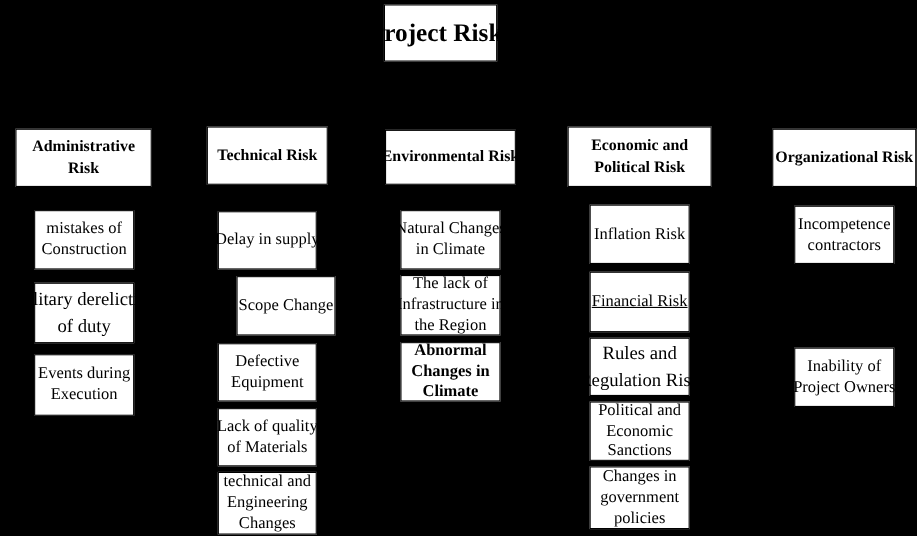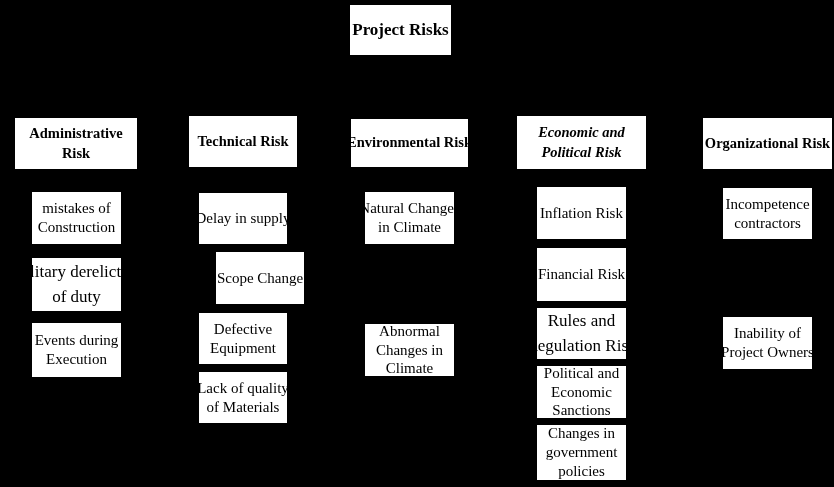--- a/index.html
+++ b/index.html
@@ -23,21 +23,21 @@
     border: 1px solid #000;
     display: flex;
     align-items: center;
     justify-content: center;
     text-align: center;
     white-space: pre;      
     line-height: 1.25;
   }
   .title-box {
     font-weight: bold;
-    font-size: 17px;
+    font-size: 23px;
   }
   .header-box {
     font-weight: bold;
     font-size: 14.5px;
     line-height: 1.35;
   }
   .leaf-box {
     font-size: 15px;
   }
   .leaf-box.small {
@@ -58,30 +58,36 @@
 of duty</div>
     <div class="box leaf-box" style="left: 31px; top: 322px; width: 91px; height: 56px;">Events during
 Execution</div>
     <div class="box header-box" style="left: 188px; top: 115px; width: 110px; height: 53px;">Technical Risk</div>
     <div class="box leaf-box" style="left: 198px; top: 192px; width: 90px; height: 53px;">Delay in supply</div>
     <div class="box leaf-box" style="left: 198px; top: 251px; width: 90px; height: 54px; margin-left: 17px;">Scope Change</div>
     <div class="box leaf-box" style="left: 198px; top: 312px; width: 90px; height: 53px;">Defective
 Equipment</div>
     <div class="box leaf-box" style="left: 198px; top: 371px; width: 90px; height: 53px;">Lack of quality
 of Materials</div>
+    <div class="box leaf-box" style="left: 198px; top: 429px; width: 90px; height: 57px;">technical and
+Engineering
+Changes</div>
     <div class="box header-box" style="left: 350px; top: 118px; width: 119px; height: 50px;">Environmental Risk</div>
     <div class="box leaf-box" style="left: 364px; top: 191px; width: 91px; height: 54px;">Natural Changes
 in Climate</div>
-    <div class="box leaf-box" style="left: 364px; top: 323px; width: 91px; height: 54px;">Abnormal
+    <div class="box leaf-box" style="left: 364px; top: 250px; width: 91px; height: 55px;">The lack of
+Infrastructure in
+the Region</div>
+    <div class="box leaf-box" style="left: 364px; top: 311px; width: 91px; height: 54px; font-weight: bold;">Abnormal
 Changes in
 Climate</div>
-    <div class="box header-box" style="left: 516px; top: 115px; width: 131px; height: 55px; font-style: italic;">Economic and
+    <div class="box header-box" style="left: 516px; top: 115px; width: 131px; height: 55px;">Economic and
 Political Risk</div>
     <div class="box leaf-box" style="left: 536px; top: 186px; width: 91px; height: 54px;">Inflation Risk</div>
-    <div class="box leaf-box" style="left: 536px; top: 247px; width: 91px; height: 55px;">Financial Risk</div>
+    <div class="box leaf-box" style="left: 536px; top: 247px; width: 91px; height: 55px; text-decoration: underline;">Financial Risk</div>
     <div class="box leaf-box small" style="left: 536px; top: 307px; width: 91px; height: 53px; font-family: Liberation Serif, serif;">Rules and
 Regulation Risk</div>
     <div class="box leaf-box" style="left: 536px; top: 365px; width: 91px; height: 54px;">Political and
 Economic
 Sanctions</div>
     <div class="box leaf-box" style="left: 536px; top: 424px; width: 91px; height: 57px;">Changes in
 government
 policies</div>
     <div class="box header-box" style="left: 702px; top: 117px; width: 131px; height: 53px; text-align: center;">Organizational Risk</div>
     <div class="box leaf-box" style="left: 722px; top: 187px; width: 91px; height: 53px;">Incompetence

